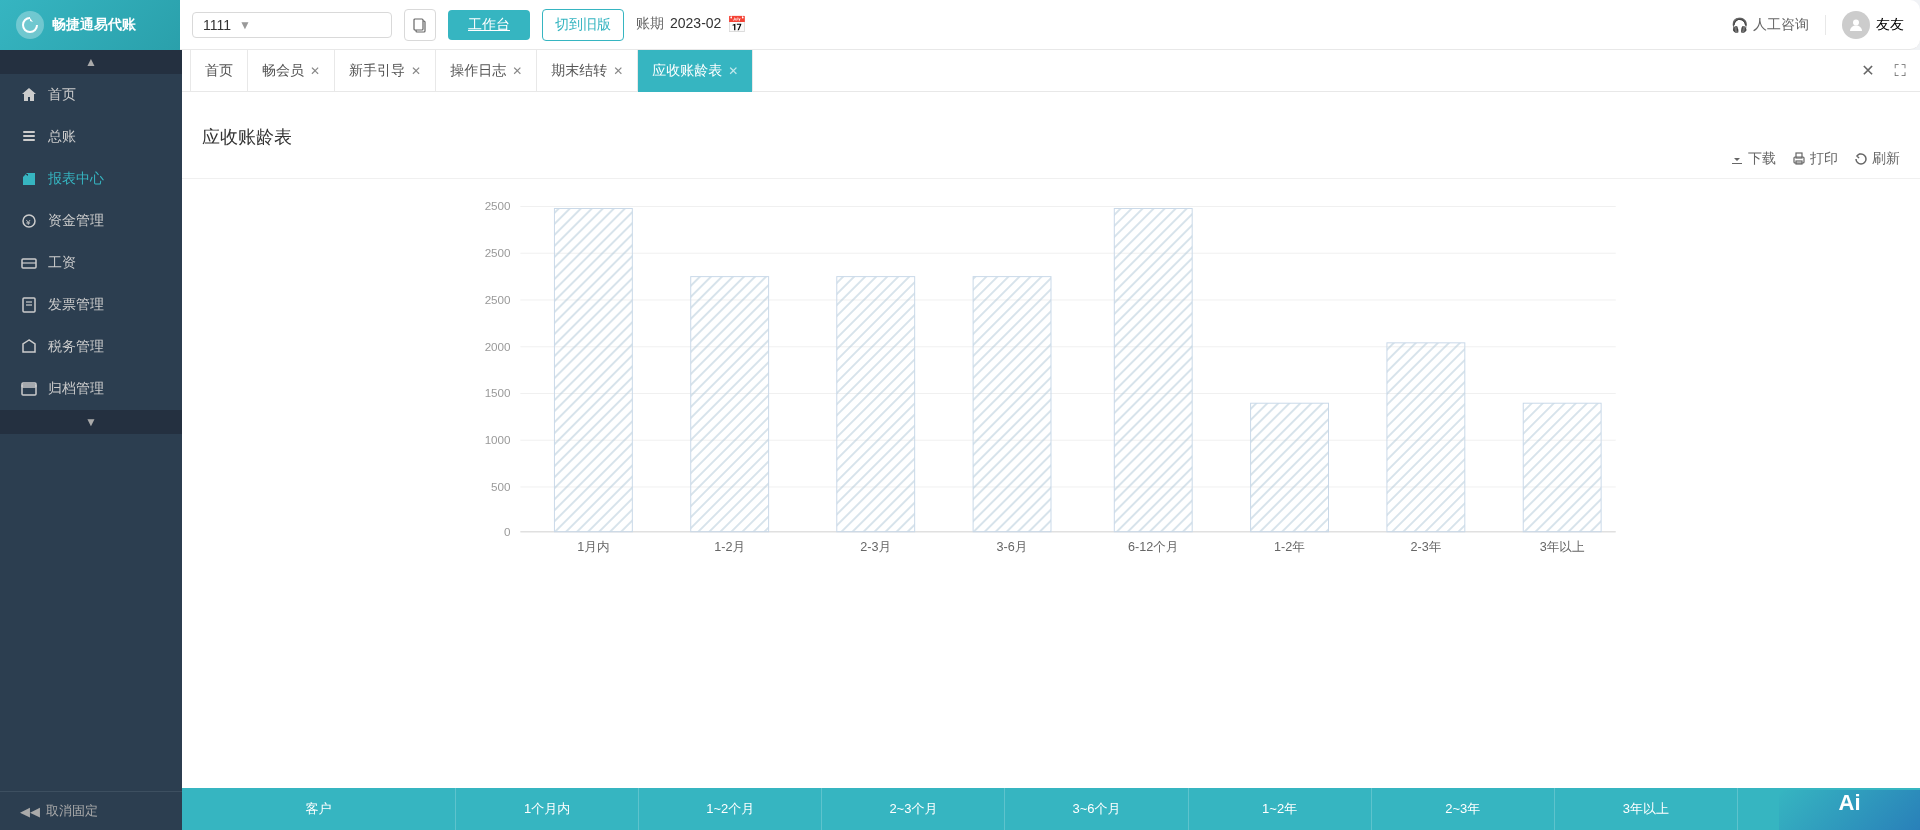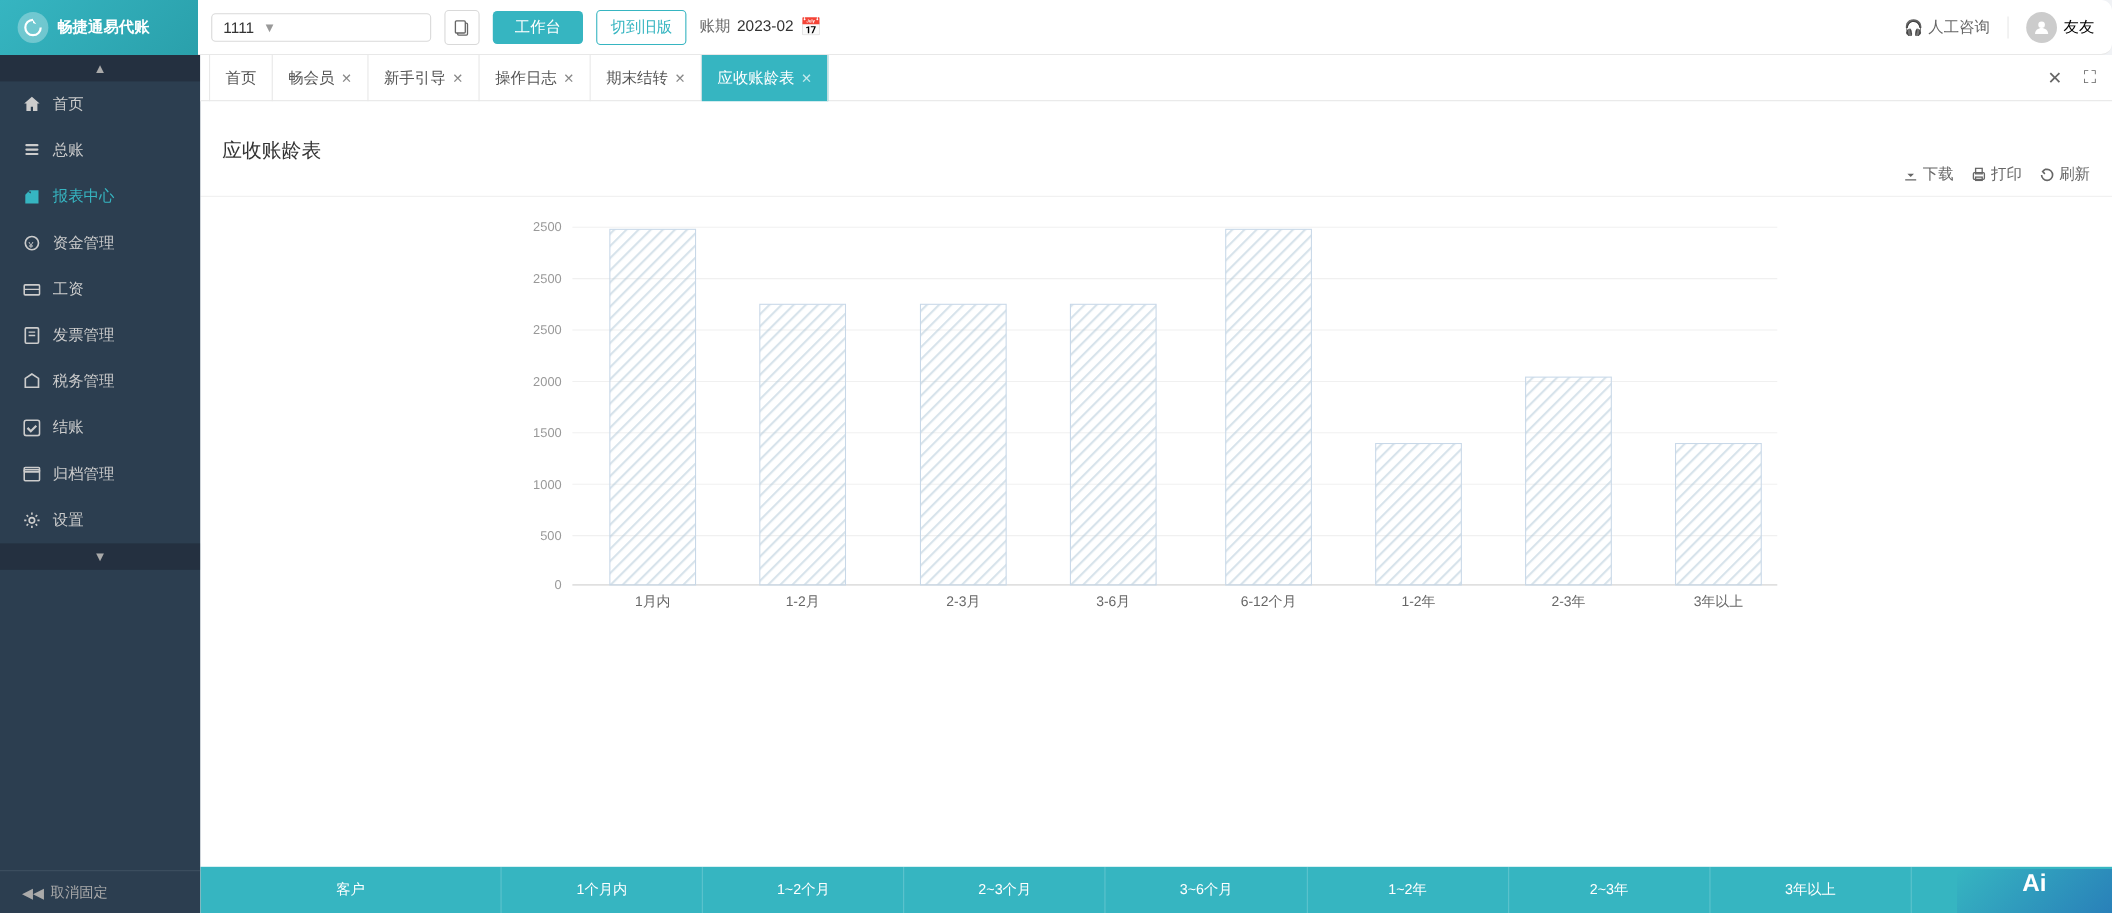--- a/index.html
+++ b/index.html
@@ -74,20 +74,21 @@
       color: #666;
     }
     .workbench-btn {
       background: #36b5c1;
       color: white;
       border: none;
       border-radius: 4px;
       padding: 6px 20px;
       cursor: pointer;
       font-size: 14px;
+      text-decoration: underline;
     }
     .switch-old-btn {
       border: 1px solid #36b5c1;
       color: #36b5c1;
       background: white;
       border-radius: 4px;
       padding: 6px 12px;
       cursor: pointer;
       font-size: 14px;
     }
@@ -465,49 +466,31 @@
 
     <div class="sidebar-item">
       <span class="si-icon">
         <svg width="16" height="16" viewBox="0 0 16 16" fill="currentColor">
             <path d="M8 1L2 5v8h12V5L8 1z" fill="none" stroke="currentColor" stroke-width="1.5"></path>
           </svg>
       </span>
       <span>税务管理</span>
     </div>
 
-    <div class="sidebar-item">
-      <span class="si-icon">
-        <svg width="16" height="16" viewBox="0 0 16 16" fill="currentColor">
-            <rect x="1" y="1" width="14" height="14" rx="2" fill="none" stroke="currentColor" stroke-width="1.5"></rect>
-            <path d="M4 8l3 3 5-5" stroke="currentColor" stroke-width="2" fill="none"></path>
-          </svg>
-      </span>
-      <span>结账</span>
-    </div>
 
     <div class="sidebar-item">
       <span class="si-icon">
         <svg width="16" height="16" viewBox="0 0 16 16" fill="currentColor">
             <rect x="1" y="4" width="14" height="10" rx="1" fill="none" stroke="currentColor" stroke-width="1.5"></rect>
             <rect x="1" y="2" width="14" height="4" rx="1" fill="none" stroke="currentColor" stroke-width="1.5"></rect>
           </svg>
       </span>
       <span>归档管理</span>
     </div>
 
-    <div class="sidebar-item">
-      <span class="si-icon">
-        <svg width="16" height="16" viewBox="0 0 16 16" fill="currentColor">
-            <circle cx="8" cy="8" r="2.5" fill="none" stroke="currentColor" stroke-width="1.5"></circle>
-            <path d="M8 1v2M8 13v2M1 8h2M13 8h2M3.2 3.2l1.4 1.4M11.4 11.4l1.4 1.4M3.2 12.8l1.4-1.4M11.4 4.6l1.4-1.4" stroke="currentColor" stroke-width="1.5"></path>
-          </svg>
-      </span>
-      <span>设置</span>
-    </div>
 
     <div class="sidebar-scroll-down">▼</div>
 
     <div class="sidebar-bottom">
       <div class="cancel-fixed-btn">
         <span>◀◀</span>
         <span>取消固定</span>
       </div>
     </div>
   </div>

